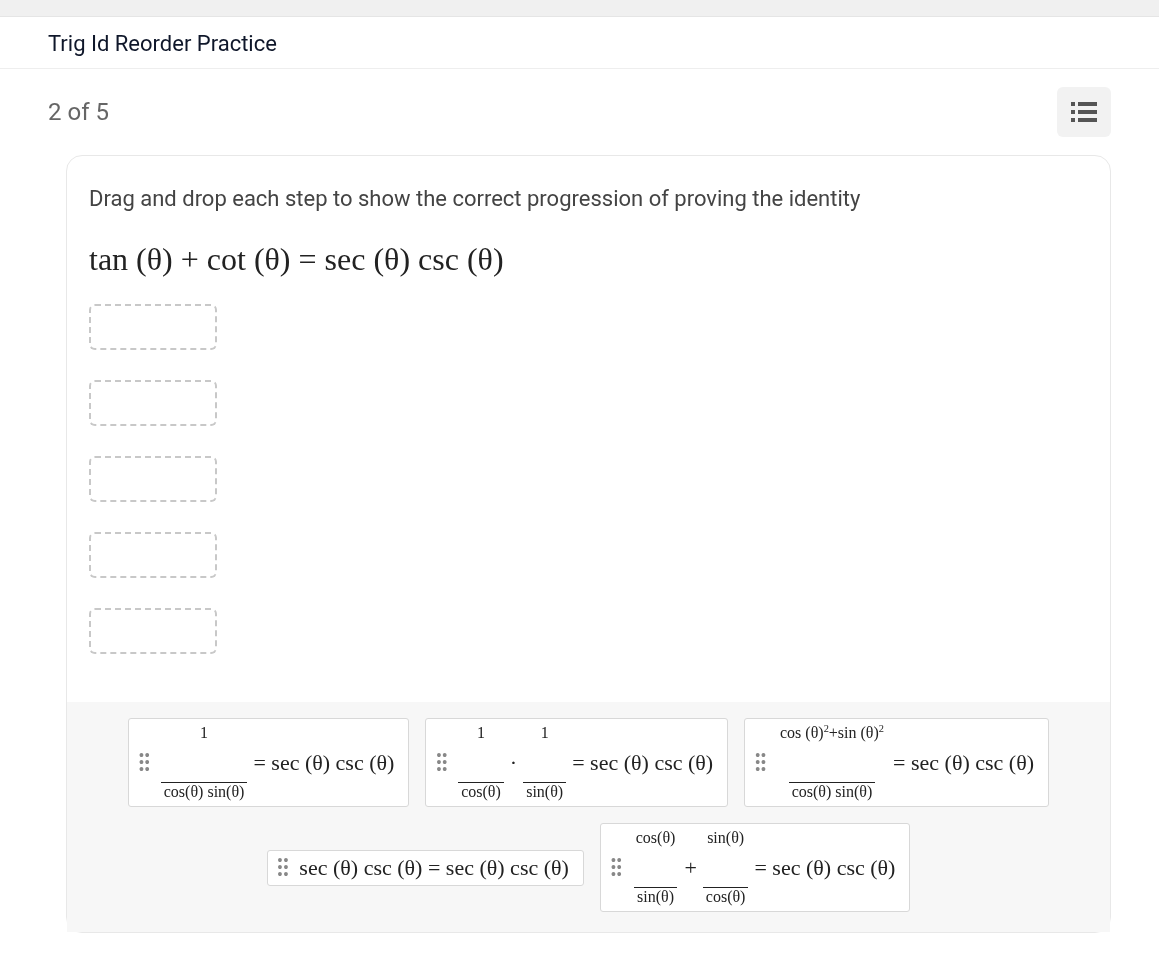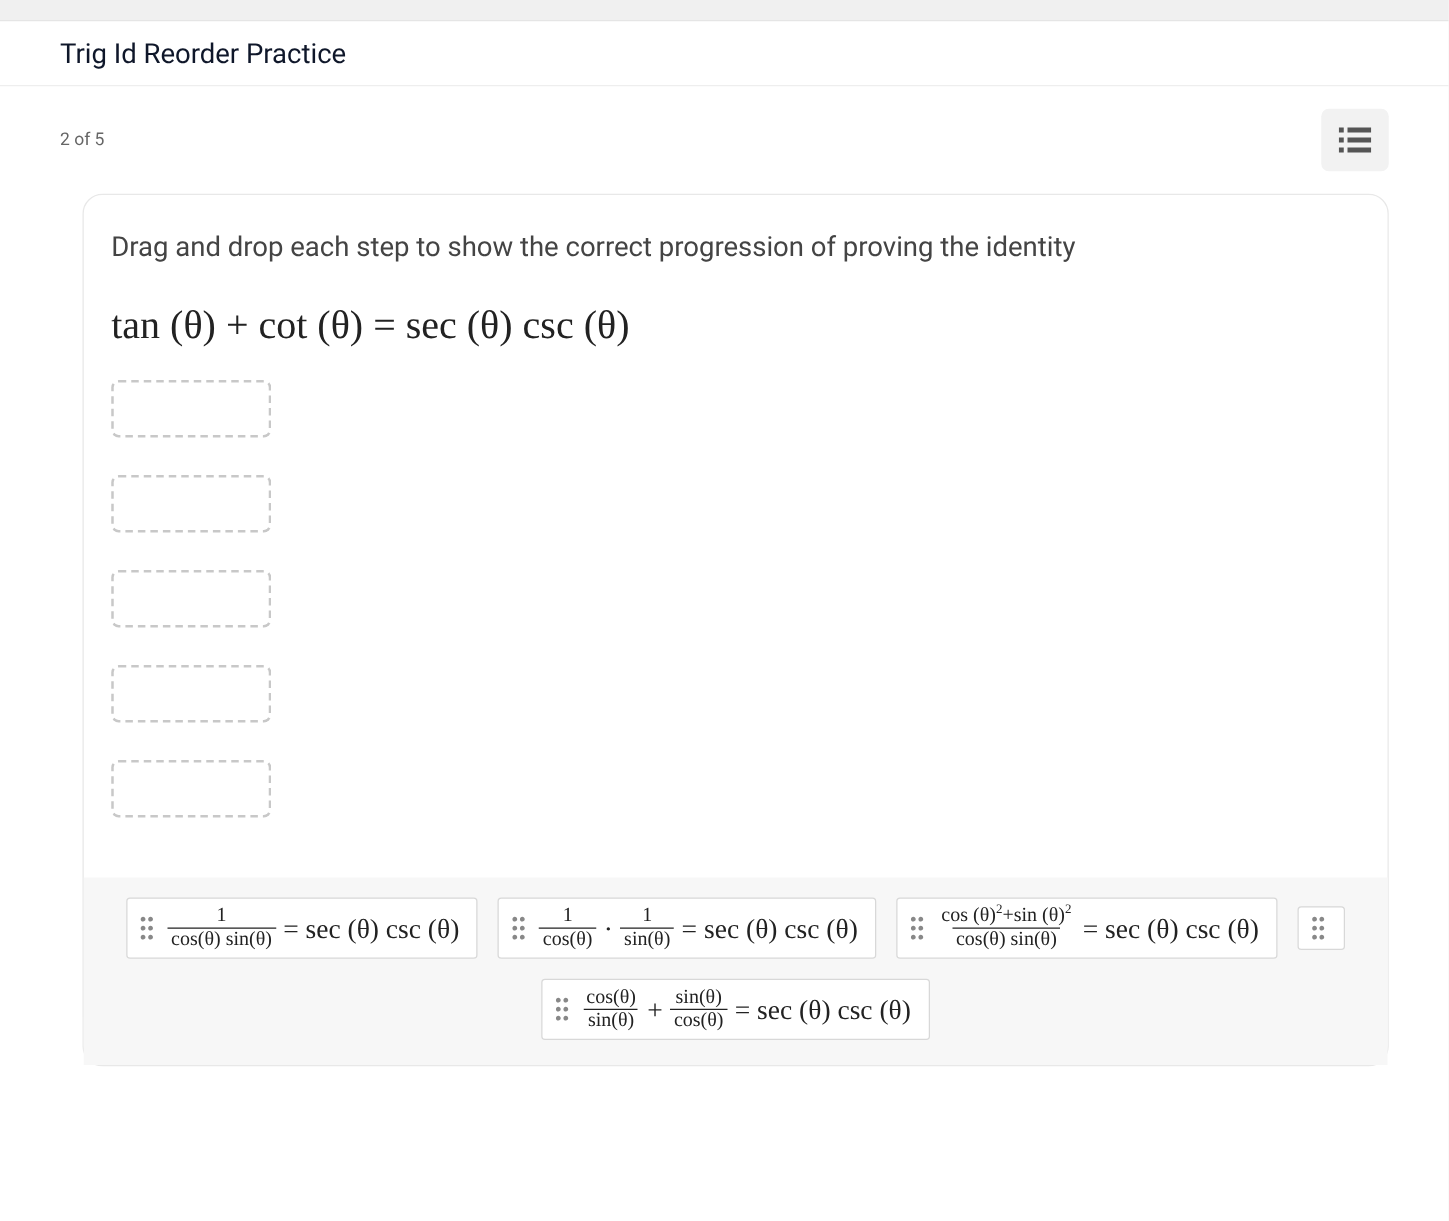--- a/index.html
+++ b/index.html
@@ -27,21 +27,21 @@
     color: #0f172a;
     border-bottom: 1px solid #eee;
   }
   .subheader {
     display: flex;
     justify-content: space-between;
     align-items: center;
     padding: 18px 48px 18px 48px;
   }
   .progress {
-    font-size: 14px;
+    font-size: 24px;
     color: #666;
   }
   .list-btn {
     width: 54px;
     height: 50px;
     background: #f2f2f2;
     border-radius: 6px;
     display: flex;
     align-items: center;
     justify-content: center;
@@ -122,20 +122,21 @@
     line-height: 1;
   }
   .frac .num {
     font-size: 16px;
     padding: 0 3px 1px 3px;
   }
   .frac .den {
     font-size: 16px;
     border-top: 1px solid #222;
     padding: 1px 3px 0 3px;
+    margin-top: 40px;
   }
   .eq-part {
     display: inline-flex;
     align-items: center;
     gap: 6px;
   }
   sup { font-size: 0.65em; vertical-align: super; line-height: 0; }
 </style>
 </head>
 <body>
@@ -219,20 +220,23 @@
             </span>
             <span> = sec (θ) csc (θ)</span>
           </span>
         </div>
         <div class="tile">
           <div class="grip">
             <span>••</span>
             <span>••</span>
             <span>••</span>
           </div>
+          <span class="eq-part">
+            <span>sec (θ) csc (θ) = sec (θ) csc (θ)</span>
+          </span>
         </div>
         <div class="tile">
           <div class="grip">
             <span>••</span>
             <span>••</span>
             <span>••</span>
           </div>
           <span class="eq-part">
             <span class="frac">
               <span class="num">cos(θ)</span>

